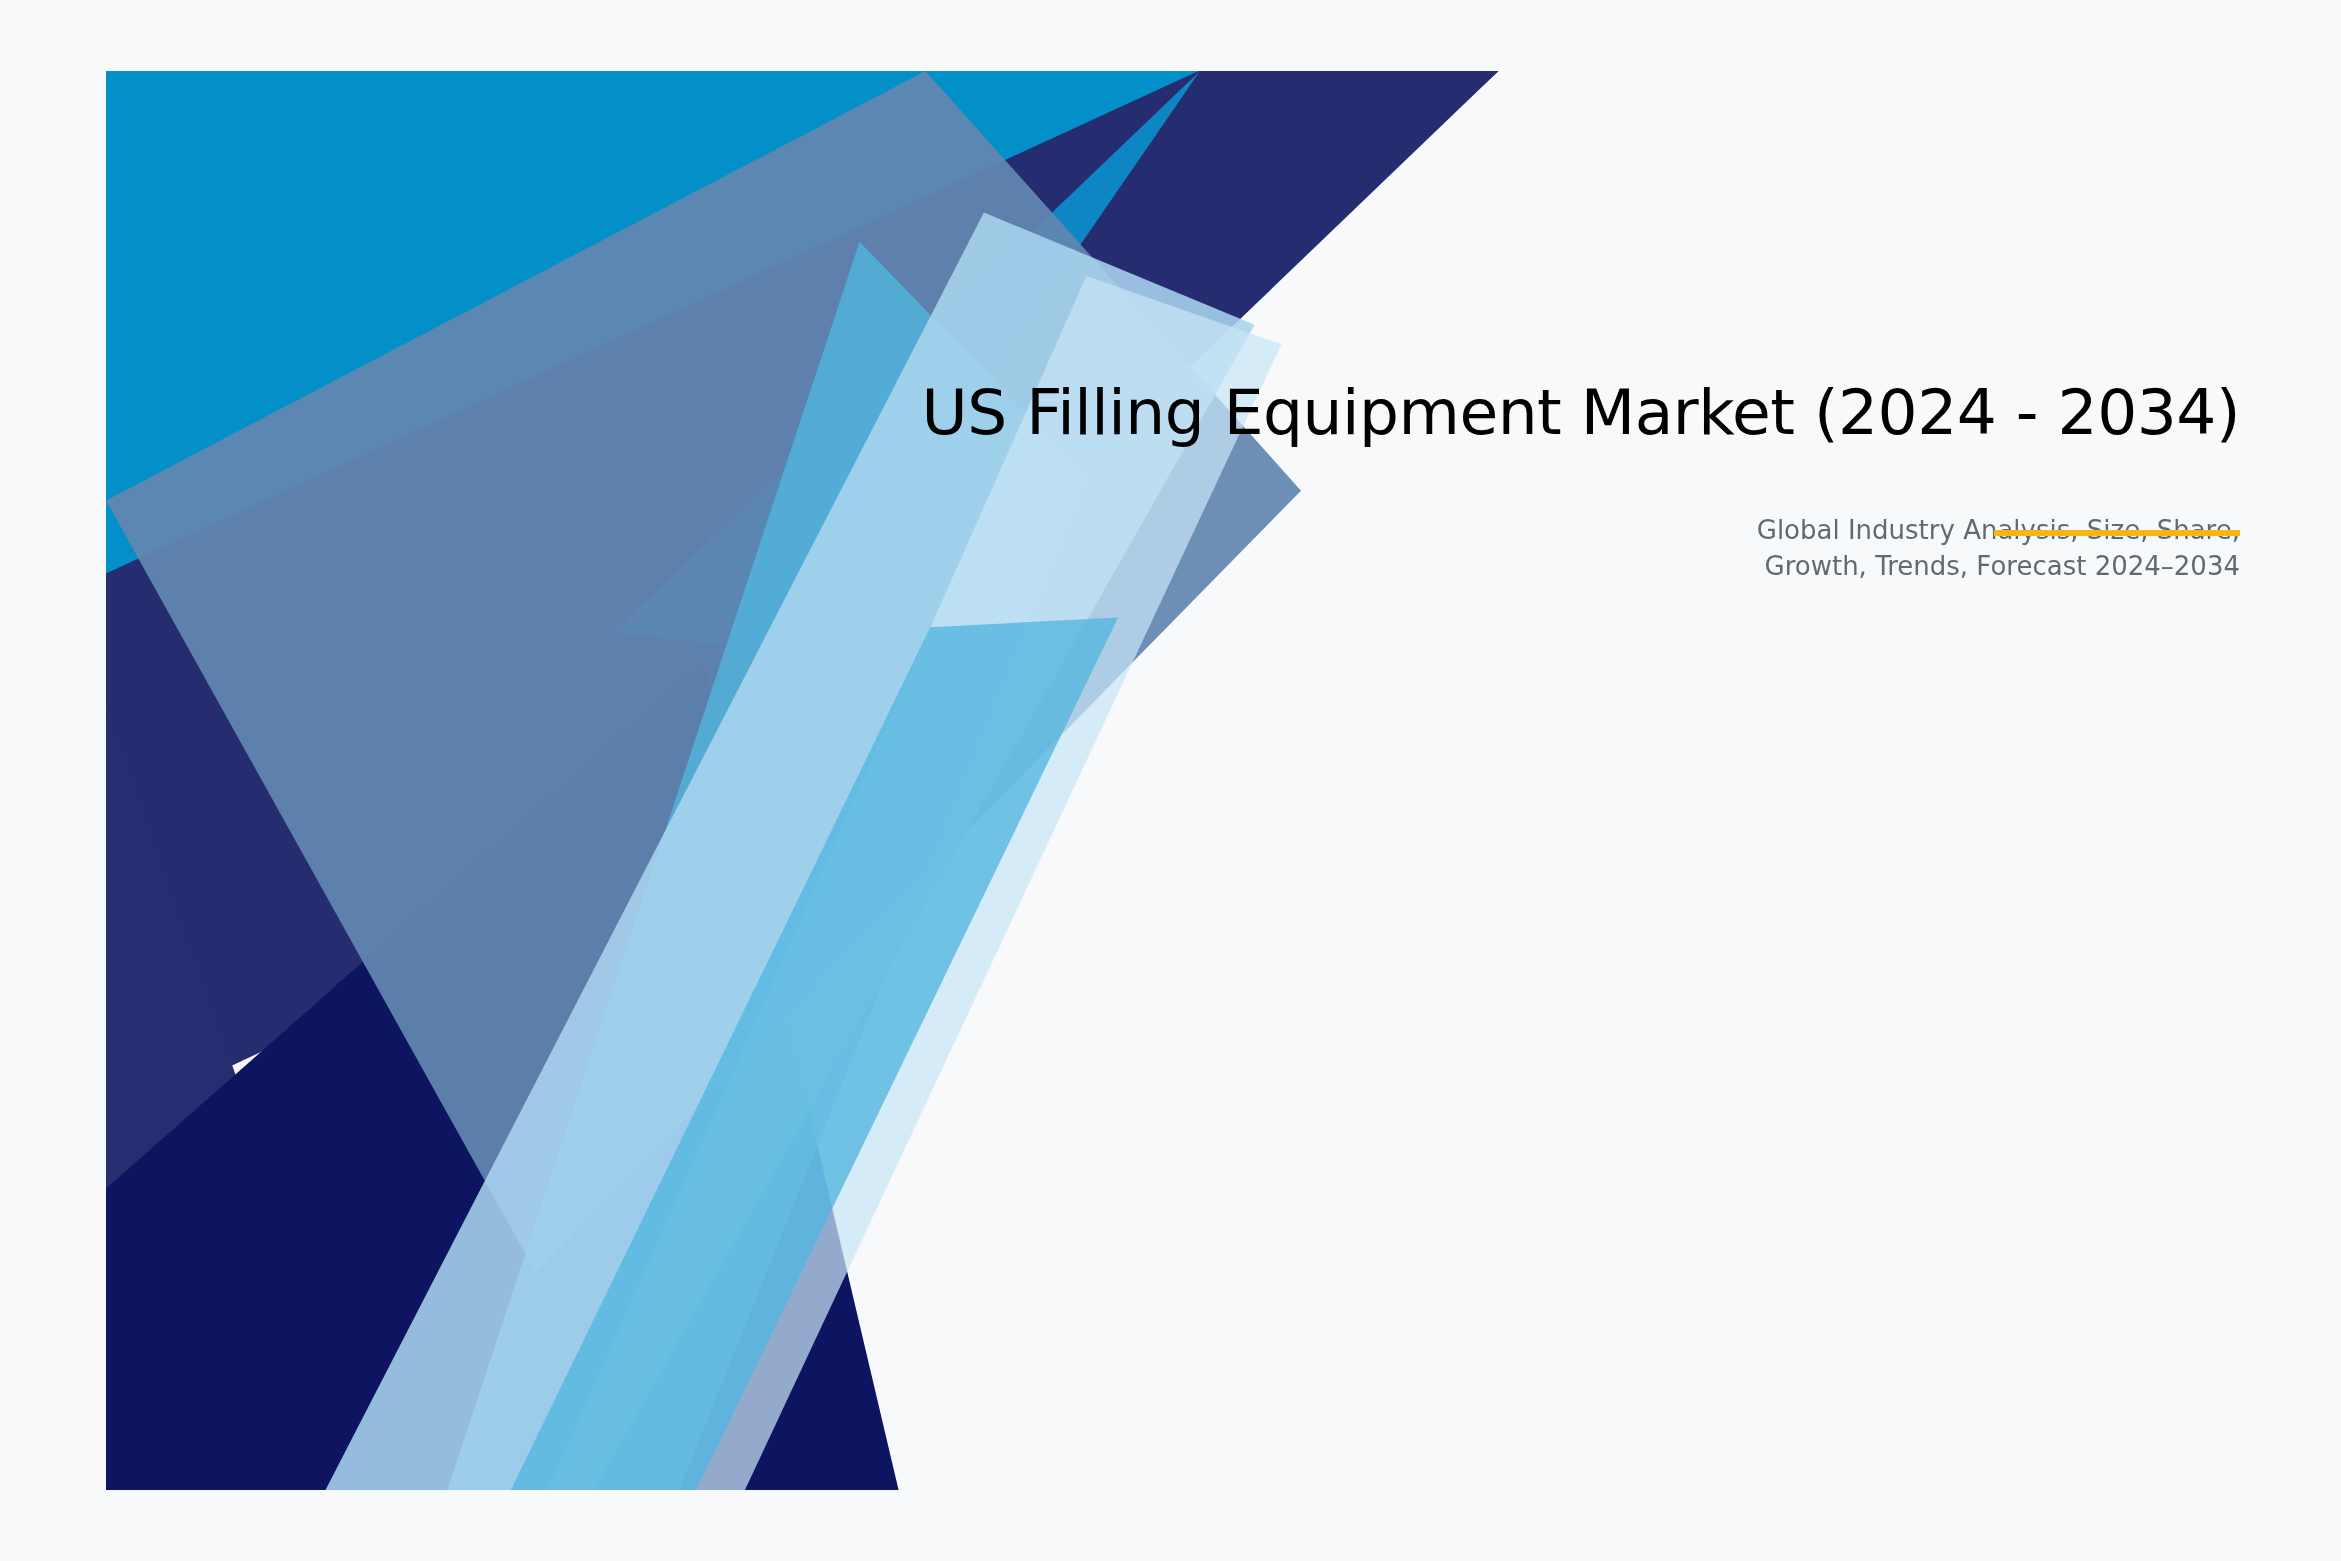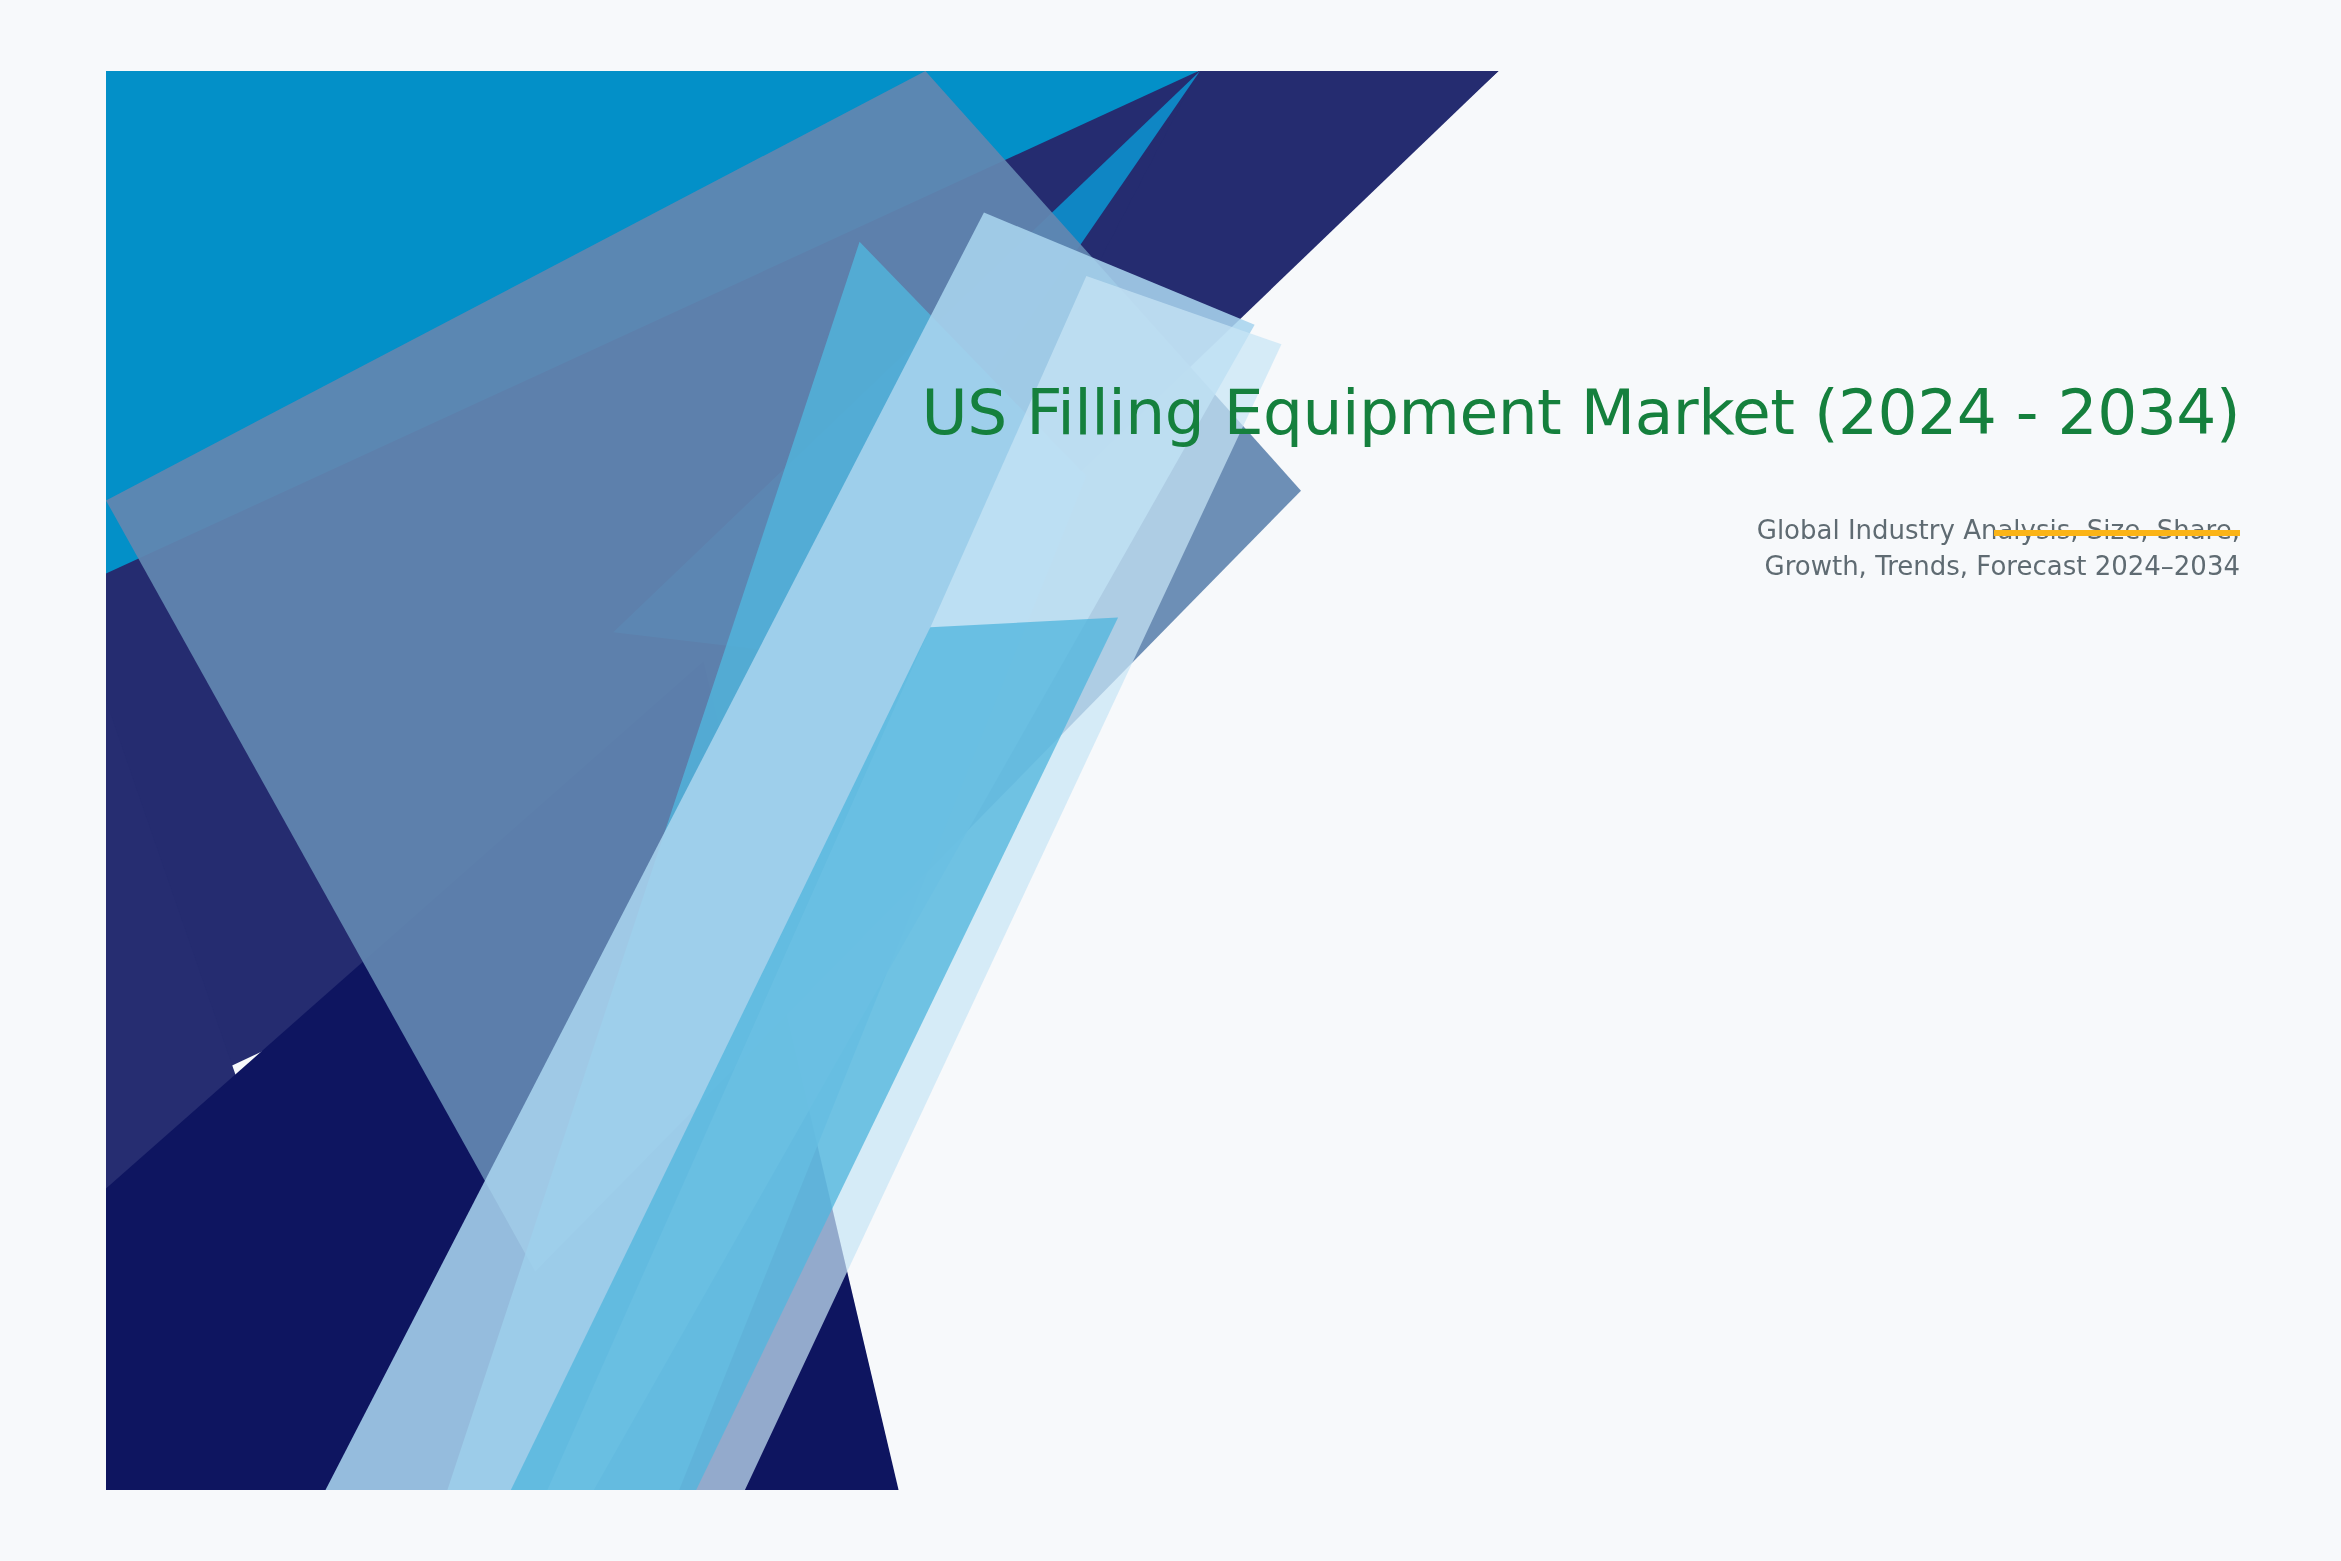--- a/index.html
+++ b/index.html
@@ -53,21 +53,21 @@
   }
   .page-title {
     position: relative;
     z-index: 2;
     margin: 0;
     font-family: "DejaVu Sans", sans-serif;
     font-weight: 400;
     font-size: 63px;
     line-height: 1.33;
     letter-spacing: -0.5px;
-    color: #15803d;
+    color: #000000;
     text-align: right;
   }
   .page-subtitle {
     margin: 0;
     padding-top: 58px;
     font-family: "DejaVu Sans", sans-serif;
     font-weight: 400;
     font-size: 26px;
     line-height: 1.38;
     color: #5f6b72;

